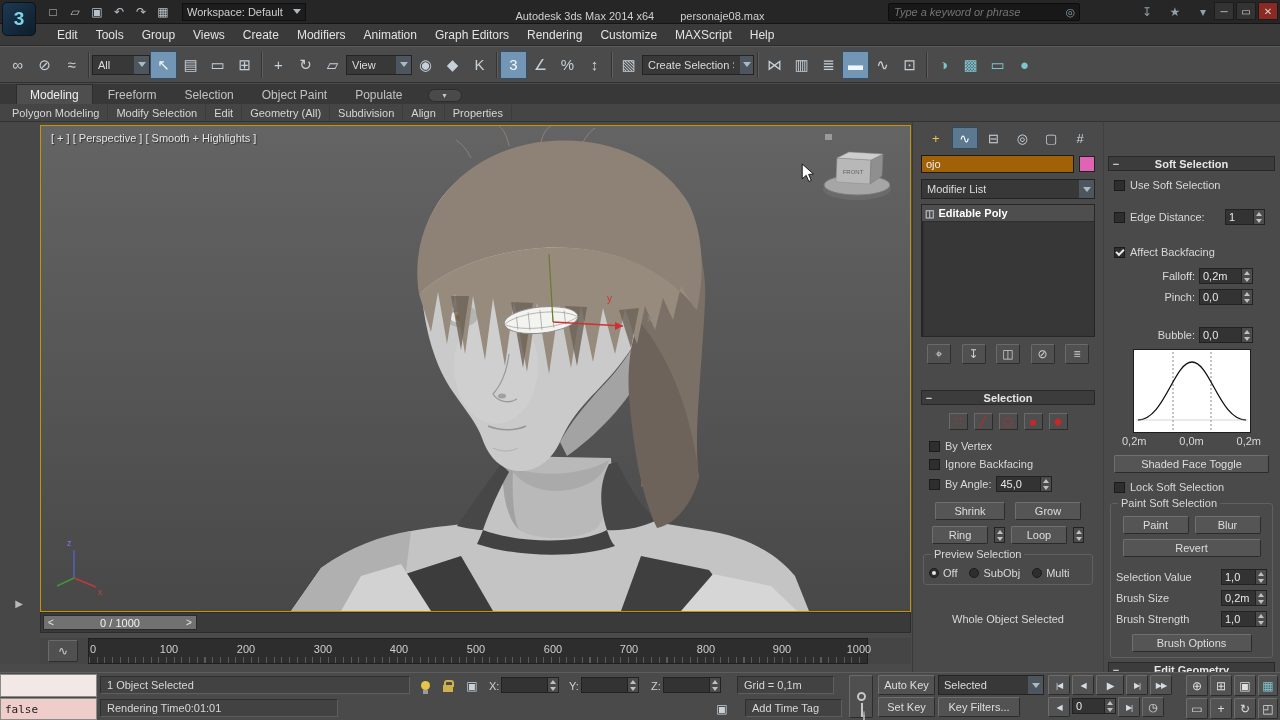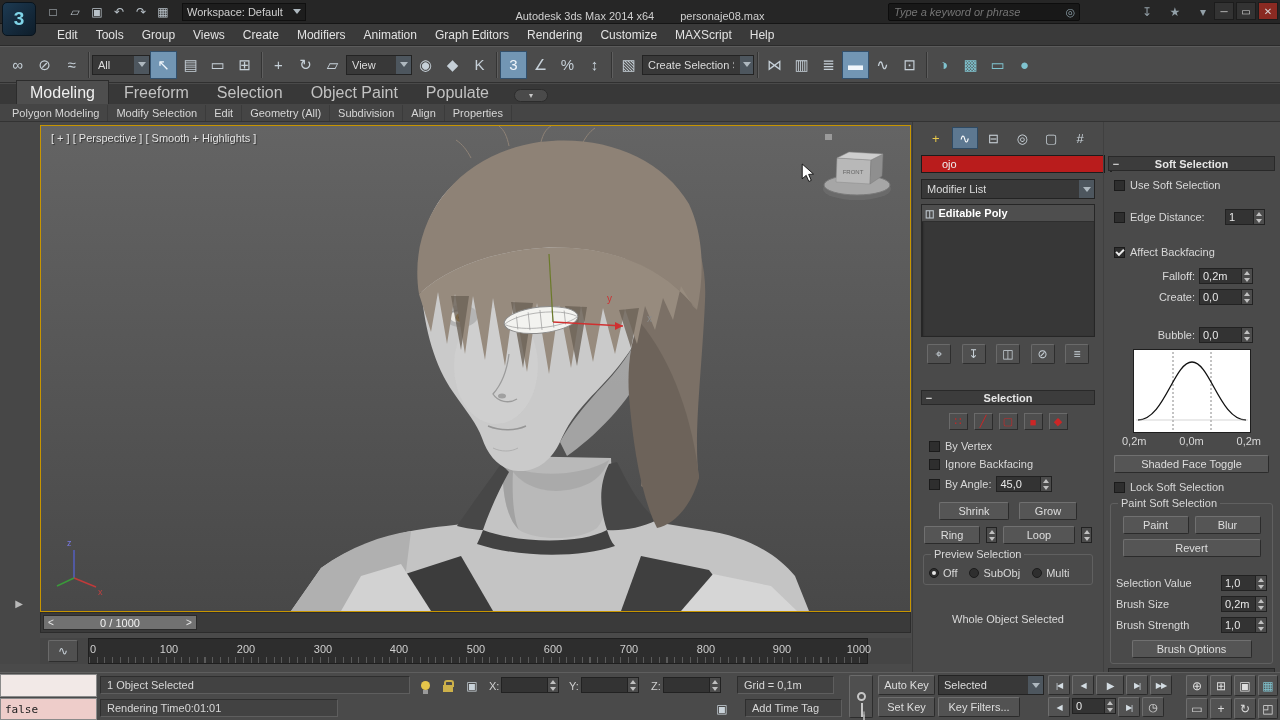--- a/index.html
+++ b/index.html
@@ -34,21 +34,21 @@
   .tbtn { width:27px; height:28px; display:flex; align-items:center; justify-content:center; font-size:15px; color:#c6d0d8; flex:none; border:1px solid transparent; }
   .tbtn.teal { color:#7fc3cf; }
   .tbtn.active { background:#7296b4; border-color:#32506c; color:#f0f6fb; }
   .tsep { width:1px; height:26px; background:#343434; box-shadow:1px 0 0 #5e5e5e; margin:0 3px; flex:none;}
   .combo { height:20px; background:#383838; border:1px solid #232323; display:flex; align-items:center; padding-left:5px; color:#dcdcdc; gap:6px; flex:none; }
   .combo .carbox { width:15px; height:18px; background:#4d565e; display:flex; align-items:center; justify-content:center; margin-left:auto; }
   .combo .val { white-space:nowrap; overflow:hidden; }
 
   
   .ribbontabs { position:absolute; left:0; top:84px; width:1280px; height:20px; background:#383838; display:flex; align-items:flex-end; padding-left:16px; gap:2px; }
-  .rtab { padding:3px 13px 2px; color:#c2c2c2; font-size:16px; }
+  .rtab { padding:3px 13px 2px; color:#c2c2c2; font-size:12px; }
   .rtab.active { background:#4e4e4e; color:#efefef; border:1px solid #2c2c2c; border-bottom:none; }
   .ribbonpill { margin-left:10px; margin-bottom:2px; width:34px; height:13px; background:#4a4a4a; border:1px solid #2c2c2c; border-radius:7px; display:flex; align-items:center; justify-content:center; gap:3px; color:#c8c8c8; font-size:8px;}
   .ribbonsub { position:absolute; left:0; top:104px; width:1280px; height:18px; background:#454545; border-bottom:1px solid #333; display:flex; align-items:center; padding-left:4px; }
   .rsitem { padding:2px 8px; color:#d6d6d6; border-right:1px solid #3b3b3b; }
 
   
   .leftstrip { position:absolute; left:0; top:122px; width:40px; height:542px; background:#474747; }
   .stripbtn { position:absolute; left:10px; bottom:52px; width:18px; height:18px; color:#b9b9b9; font-size:10px; display:flex; align-items:center; justify-content:center; }
   .viewport { position:absolute; left:40px; top:125px; width:871px; height:487px; border:1px solid #c79500; background:#555; }
   .viewport svg.scene { position:absolute; left:0; top:0; width:100%; height:100%; }
@@ -57,21 +57,21 @@
 
   
   .cmdpanel { position:absolute; left:912px; top:122px; width:368px; height:550px; background:#4a4a4a; border-left:1px solid #3a3a3a; overflow:hidden; }
   .col1 { position:absolute; left:2px; top:0; width:186px; height:550px; padding:0 6px; }
   .col2 { position:absolute; left:190px; top:0; width:176px; height:550px; padding:0 4px; border-left:1px solid #404040;}
   .ctabs { display:flex; gap:3px; padding:5px 2px 4px; }
   .ctab { width:26px; height:22px; display:flex; align-items:center; justify-content:center; color:#cdd6dd; font-size:13px; background:#4a4a4a; border:1px solid transparent;}
   .ctab.active { background:#5d7891; border-color:#2f4a63; color:#fff; }
   .ctab.warn { color:#e8c84a; }
   .namerow { display:flex; align-items:center; gap:5px; margin:2px 0 6px; }
-  .namefield { flex:1; height:18px; background:#b91c1c; border:1px solid #1c1c1c; color:#efefef; padding:0 20px; font-size:11px; font-family:"Liberation Sans",sans-serif;}
+  .namefield { flex:1; height:18px; background:#a16207; border:1px solid #1c1c1c; color:#efefef; padding:0 4px; font-size:11px; font-family:"Liberation Sans",sans-serif;}
   .swatch { width:16px; height:16px; background:#e063b4; border:1px solid #222; }
   .modcombo { width:100%; height:20px; margin-bottom:5px; }
   .stackbox { width:100%; height:133px; background:#373737; border:1px solid #262626; box-shadow:inset 1px 1px 2px rgba(0,0,0,.4); margin-bottom:5px; }
   .stackrow { height:17px; display:flex; align-items:center; gap:4px; background:#4e4e4e; border-bottom:1px solid #2e2e2e; color:#fff; font-weight:bold; padding-left:3px; }
   .stackrow .sic { color:#bfc8cf; font-size:10px; }
   .stacktools { display:flex; justify-content:space-between; padding:2px 6px 0; }
   .stool { width:24px; height:20px; display:flex; align-items:center; justify-content:center; color:#c9d2d9; font-size:12px; background:#505050; border:1px solid #2e2e2e; border-top-color:#6a6a6a; border-left-color:#6a6a6a; border-radius:2px;}
 
   .rollout { margin-top:4px; }
   .rhead { height:15px; background:#3c3c3c; border:1px solid #292929; display:flex; align-items:center; font-weight:bold; color:#e6e6e6; }
@@ -399,29 +399,29 @@
         <span class="numwrap" style="width:56px">
           <input value="45,0" style="">
           <span class="spin">
               <i class="up"></i>
               <i class="dn"></i>
             </span>
         </span>
       </div>
       <div class="row" style="justify-content:center; gap:10px; margin-top:10px;">
         <span class="btn" style="width:70px">Shrink</span>
-        <span class="btn" style="width:58px">Grow</span>
+        <span class="btn" style="width:66px">Grow</span>
       </div>
       <div class="row" style="justify-content:center; gap:6px; margin-top:6px;">
         <span class="btn" style="width:56px">Ring</span>
         <span class="spin" style="height:16px; border:1px solid #222">
             <i class="up"></i>
             <i class="dn"></i>
           </span>
-        <span class="btn" style="width:72px">Loop</span>
+        <span class="btn" style="width:56px">Loop</span>
         <span class="spin" style="height:16px; border:1px solid #222">
             <i class="up"></i>
             <i class="dn"></i>
           </span>
       </div>
       <div class="grp">
         <span class="gtitle">Preview Selection</span>
         <div class="row" style="gap:4px; margin-top:4px;">
           <span class="rd on"></span>
           <span class="lbl">Off</span>
@@ -465,21 +465,21 @@
         <span class="lbl" style="flex:1; text-align:right; padding-right:4px;">Falloff:</span>
         <span class="numwrap" style="width:54px">
           <input value="0,2m" style="">
           <span class="spin">
               <i class="up"></i>
               <i class="dn"></i>
             </span>
         </span>
       </div>
       <div class="row" style="margin-top:5px; padding-right:22px;">
-        <span class="lbl" style="flex:1; text-align:right; padding-right:4px;">Create:</span>
+        <span class="lbl" style="flex:1; text-align:right; padding-right:4px;">Pinch:</span>
         <span class="numwrap" style="width:54px">
           <input value="0,0" style="">
           <span class="spin">
               <i class="up"></i>
               <i class="dn"></i>
             </span>
         </span>
       </div>
       <div class="row" style="margin-top:22px; padding-right:22px;">
         <span class="lbl" style="flex:1; text-align:right; padding-right:4px;">Bubble:</span>
@@ -512,21 +512,21 @@
       </div>
       <div class="grp">
         <span class="gtitle">Paint Soft Selection</span>
         <div class="row" style="gap:6px; justify-content:center; margin-top:4px;">
           <span class="btn" style="width:66px">Paint</span>
           <span class="btn" style="width:66px">Blur</span>
         </div>
         <div class="row" style="justify-content:center; margin-top:5px;">
           <span class="btn" style="width:138px">Revert</span>
         </div>
-        <div class="row" style="margin-top:18px;">
+        <div class="row" style="margin-top:12px;">
           <span class="lbl" style="flex:1">Selection Value</span>
           <span class="numwrap" style="width:46px">
             <input value="1,0" style="">
             <span class="spin">
                 <i class="up"></i>
                 <i class="dn"></i>
               </span>
           </span>
         </div>
         <div class="row" style="margin-top:5px;">

